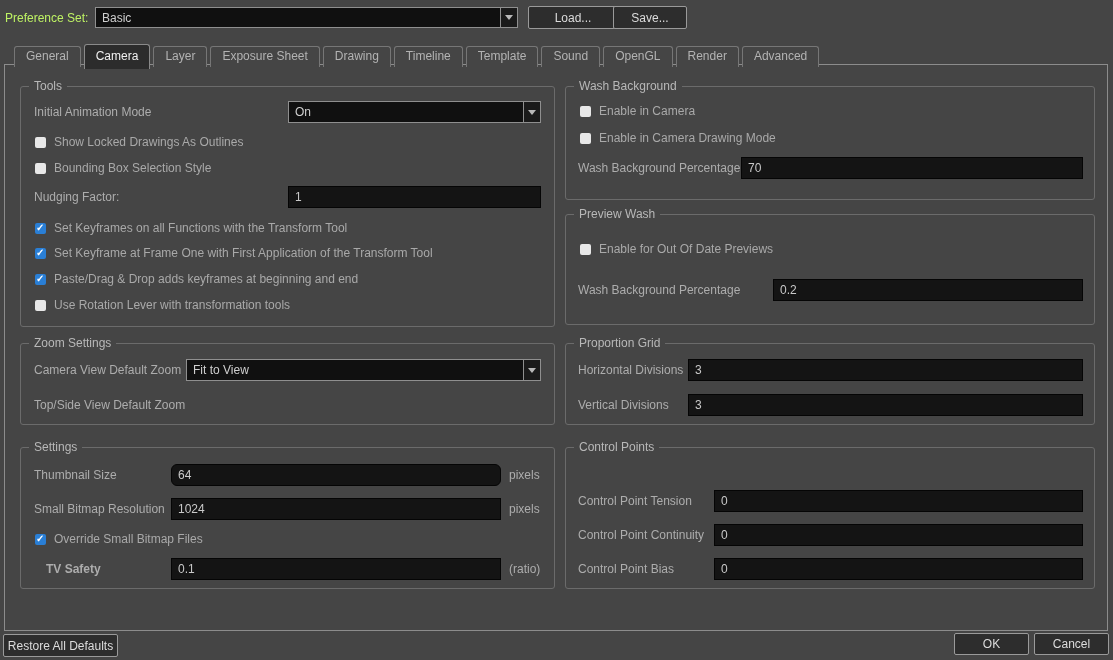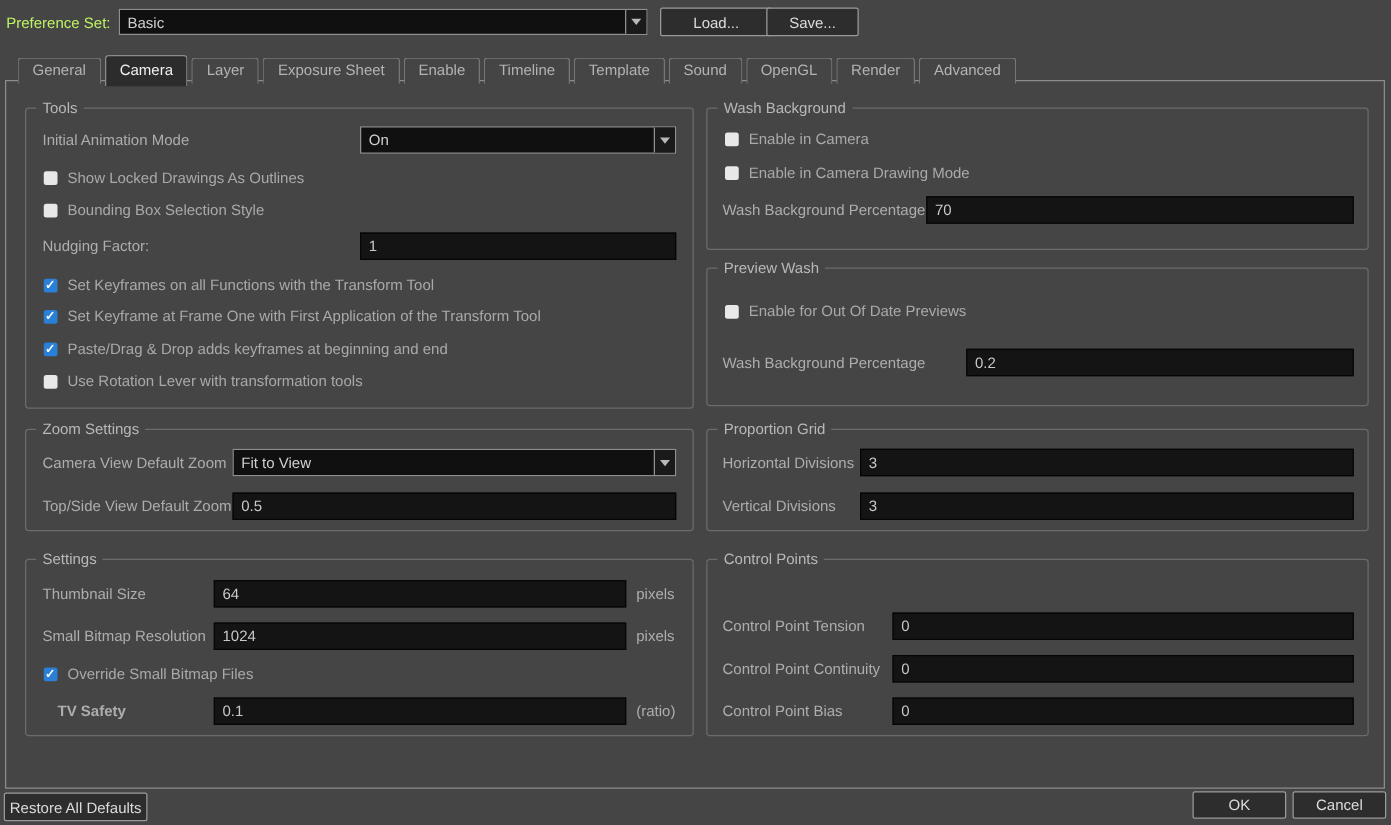--- a/index.html
+++ b/index.html
@@ -126,21 +126,21 @@
     </span>
 </div>
 <button class="abs btn" style="left:528px; top:6px; width:90px; height:23px;">Load...</button>
 <button class="abs btn" style="left:613px; top:6px; width:74px; height:23px;">Save...</button>
 
 <div class="abs tabs">
   <div class="tab">General</div>
   <div class="tab active">Camera</div>
   <div class="tab">Layer</div>
   <div class="tab">Exposure Sheet</div>
-  <div class="tab">Enable</div>
+  <div class="tab">Drawing</div>
   <div class="tab">Timeline</div>
   <div class="tab">Template</div>
   <div class="tab">Sound</div>
   <div class="tab">OpenGL</div>
   <div class="tab">Render</div>
   <div class="tab">Advanced</div>
 </div>
 
 <div class="abs pane"></div>
 
@@ -184,27 +184,26 @@
 <div class="abs group" style="left:20px; top:343px; width:535px; height:82px;">
   <span class="legend">Zoom Settings</span>
   <span class="lbl" style="left:13px; top:19px;">Camera View Default Zoom</span>
   <div class="combo" style="position:absolute; left:165px; top:15px; width:355px; height:22px;">
     <span class="val">Fit to View</span>
     <span class="arrow-btn">
         <span class="tri"></span>
       </span>
   </div>
   <span class="lbl" style="left:13px; top:54px;">Top/Side View Default Zoom</span>
-  <input class="field" style="left: 165px; top: 50px; width: 355px;" value="0.5">
 </div>
 
 <div class="abs group" style="left:20px; top:447px; width:535px; height:142px;">
   <span class="legend">Settings</span>
   <span class="lbl" style="left:13px; top:20px;">Thumbnail Size</span>
-  <input class="field" style="left: 150px; top: 16px; width: 330px;" value="64">
+  <input class="field" style="left: 150px; top: 16px; width: 330px; border-radius: 6px;" value="64">
   <span class="suffix" style="left:488px; top:20px;">pixels</span>
   <span class="lbl" style="left:13px; top:54px;">Small Bitmap Resolution</span>
   <input class="field" style="left: 150px; top: 50px; width: 330px;" value="1024">
   <span class="suffix" style="left:488px; top:54px;">pixels</span>
   <div class="cbrow" style="left:14px; top:84px;">
     <span class="cb checked"></span>
     <span class="cb-label">Override Small Bitmap Files</span>
   </div>
   <span class="lbl" style="left:25px; top:114px;font-weight:bold;">TV Safety</span>
   <input class="field" style="left: 150px; top: 110px; width: 330px;" value="0.1">

